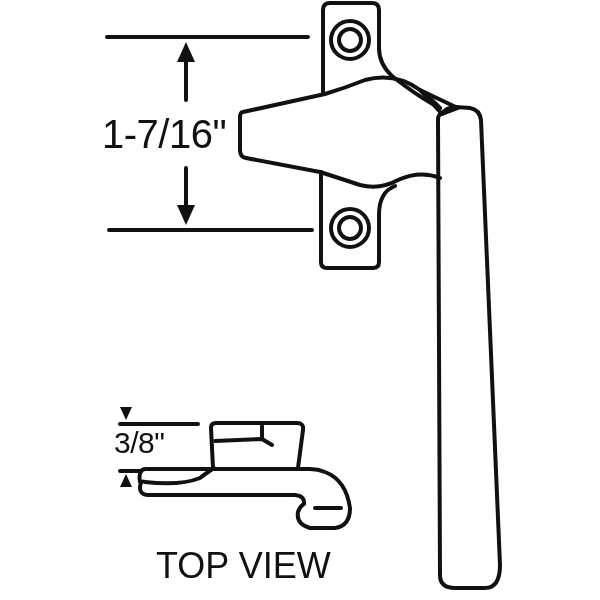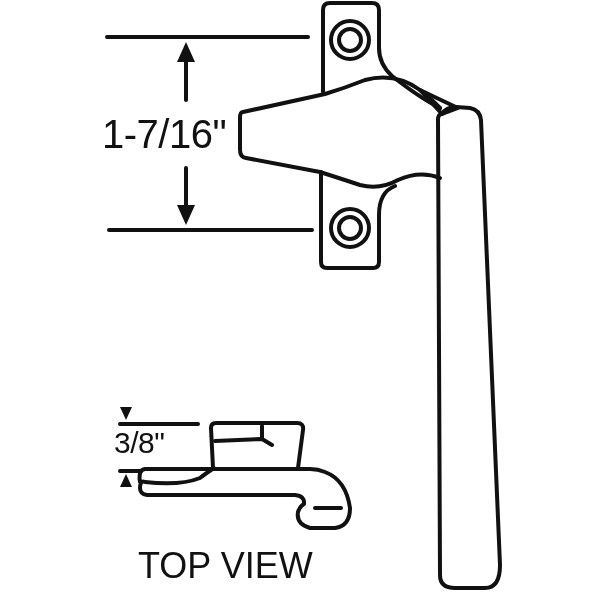--- a/index.html
+++ b/index.html
@@ -7,21 +7,21 @@
     svg { position: absolute; left: 0; top: 0; }
     .label {
       position: absolute;
       font-family: "Liberation Sans", sans-serif;
       color: #111111;
       white-space: nowrap;
       line-height: 1;
     }
     .dim-main { left: 102px; top: 114px; font-size: 40px; letter-spacing: -0.5px; }
     .dim-small { left: 114px; top: 428px; font-size: 30px; letter-spacing: -0.5px; }
-    .view-label { left: 138px; top: 548px; font-size: 36px; letter-spacing: 0px; }
+    .view-label { left: 156px; top: 548px; font-size: 36px; letter-spacing: 0px; }
   </style>
 </head>
 <body>
 
 <svg width="600" height="600" viewBox="0 0 600 600" fill="none" stroke="#111111" stroke-width="4" stroke-linecap="round" stroke-linejoin="round">
 
   <line x1="107" y1="37" x2="308" y2="37"></line>
   <line x1="109" y1="230" x2="312" y2="230"></line>
 
   <g>

